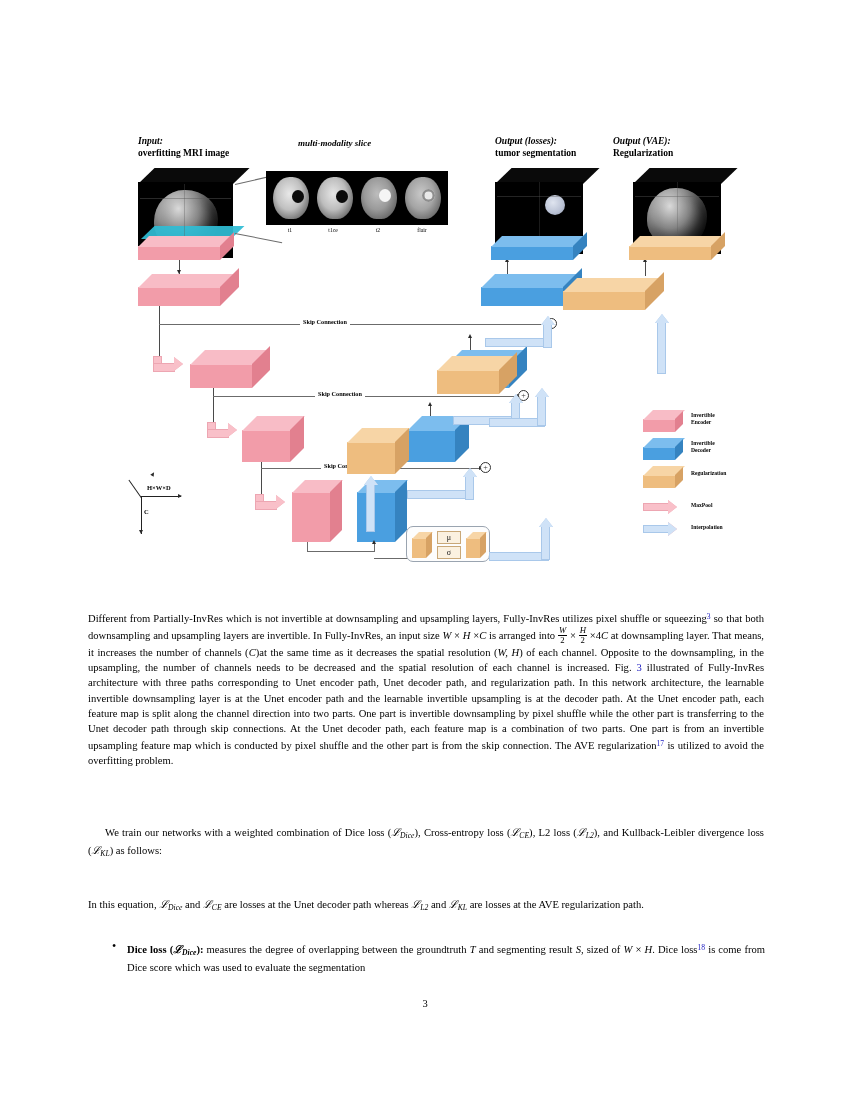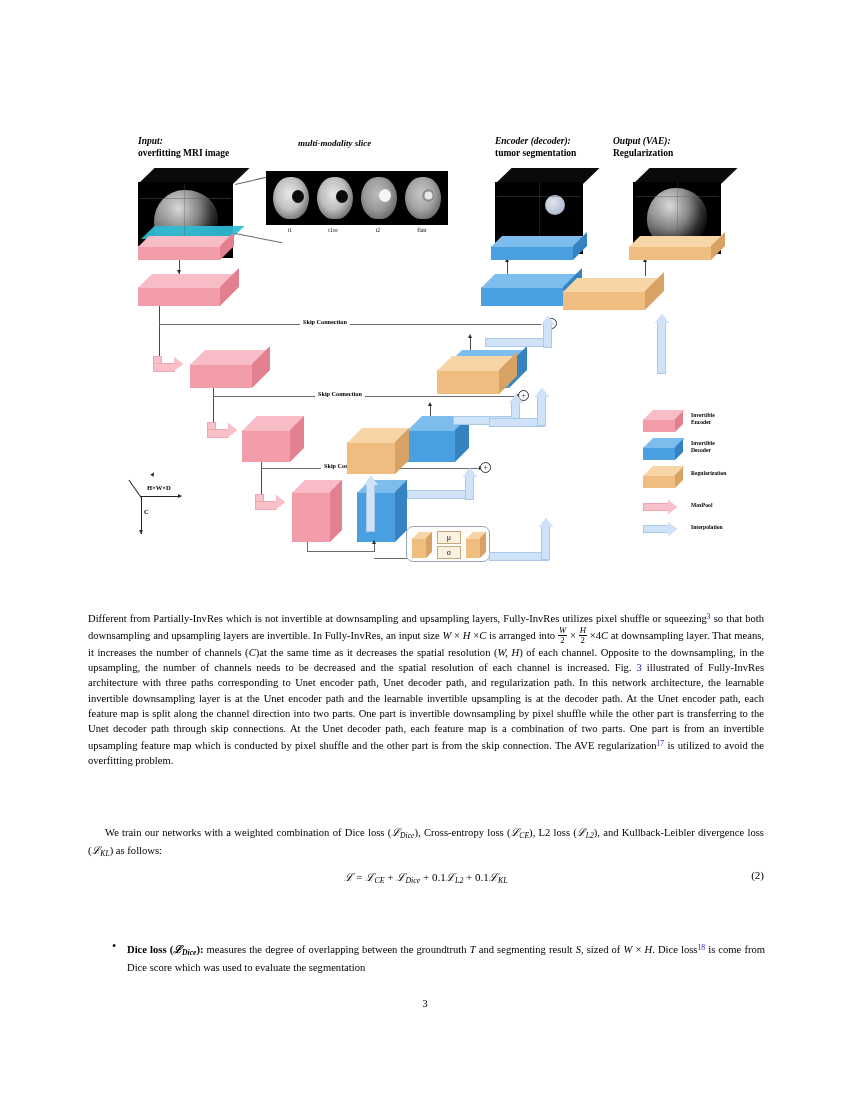--- a/index.html
+++ b/index.html
@@ -365,21 +365,21 @@
       <div class="mm-slice mm-fl">
         <div class="lesion ring" style="right:6px; top:12px; width:13px; height:13px;"></div>
       </div>
     </div>
     <div class="mm-caption" style="left:186px; top:99px; width:38px;">t1</div>
     <div class="mm-caption" style="left:229px; top:99px; width:38px;">t1ce</div>
     <div class="mm-caption" style="left:274px; top:99px; width:38px;">t2</div>
     <div class="mm-caption" style="left:318px; top:99px; width:38px;">flair</div>
 
     <div class="fig-label" style="left:410px; top:8px;">
-      <span class="it">Encoder (decoder):</span><br>
+      <span class="it">Output (losses):</span><br>
       <span class="rm">tumor segmentation</span>
     </div>
     <div class="cube3d" style="left:410px; top:40px; width:88px; height:86px;">
       <div class="face-top"></div>
       <div class="face-front"></div>
       <div class="brain" style="left:50px; top:27px; width:20px; height:20px; background:radial-gradient(circle at 40% 38%, #dfe4ef 0%, #b9c1d4 60%, #8e96ab 100%); border-radius:50%;"></div>
       <div class="edge" style="left:2px; top:28px; width:84px; height:0.6px; opacity:.4;"></div>
       <div class="edge" style="left:44px; top:14px; width:0.6px; height:72px; opacity:.3;"></div>
     </div>
 
@@ -650,27 +650,24 @@
   <div class="para p1">
     Different from Partially-InvRes which is not invertible at downsampling and upsampling layers, Fully-InvRes
     utilizes pixel shuffle or squeezing<span class="sup-ref">3</span> so that both downsampling and upsampling layers are invertible. In Fully-InvRes, an input size <span class="mi">W</span> × <span class="mi">H</span> ×<span class="mi">C</span> is arranged into <span class="frac"><span class="num"><span class="mi">W</span></span><span class="den">2</span></span> × <span class="frac"><span class="num"><span class="mi">H</span></span><span class="den">2</span></span> ×4<span class="mi">C</span> at downsampling layer. That means, it increases the number of channels (<span class="mi">C</span>)at the same time as it decreases the spatial resolution (<span class="mi">W, H</span>) of each channel. Opposite
     to the downsampling, in the upsampling, the number of channels needs to be decreased and the spatial resolution of each channel is increased. Fig. <span class="sup-ref" style="vertical-align:0; font-size:1em;">3</span> illustrated of Fully-InvRes architecture with three paths corresponding to Unet encoder path, Unet decoder path, and regularization path. In this network architecture, the learnable invertible downsampling layer is at the Unet encoder path and the learnable invertible upsampling is at the decoder path. At the Unet encoder path, each feature map is split along the channel direction into two parts. One part is invertible downsampling by pixel shuffle while the other part is transferring to the Unet decoder path through skip connections. At the Unet decoder path, each feature map is a combination of two parts. One part is from an invertible upsampling feature map which is conducted by pixel shuffle and the other part is from the skip connection. The AVE regularization<span class="sup-ref">17</span> is utilized to avoid the overfitting problem.
   </div>
 
   <div class="para p2 indent">
     We train our networks with a weighted combination of Dice loss (<span class="cal">ℒ<span class="sub">Dice</span></span>), Cross-entropy loss (<span class="cal">ℒ<span class="sub">CE</span></span>), L2 loss (<span class="cal">ℒ<span class="sub">L2</span></span>), and Kullback-Leibler divergence loss (<span class="cal">ℒ<span class="sub">KL</span></span>) as follows:
   </div>
 
-  <div class="eq-row">
-    <div class="eq-center">
-      <span class="cal">ℒ</span> = <span class="cal">ℒ<span class="sub">CE</span></span> + <span class="cal">ℒ<span class="sub">Dice</span></span> + 0.1<span class="cal">ℒ<span class="sub">L2</span></span> + 0.1<span class="cal">ℒ<span class="sub">KL</span></span>
-    </div>
-    <div class="eq-num">(2)</div>
+
+  <div class="para p3">
+    In this equation, <span class="cal">ℒ<span class="sub">Dice</span></span> and <span class="cal">ℒ<span class="sub">CE</span></span> are losses at the Unet decoder path whereas <span class="cal">ℒ<span class="sub">L2</span></span> and <span class="cal">ℒ<span class="sub">KL</span></span> are losses at the AVE regularization path.
   </div>
-
 
   <div class="bullets">
     <div class="bl">
       <span class="dot">•</span><b>Dice loss (<span class="cal">ℒ<span class="sub">Dice</span></span>):</b> measures the degree of overlapping between the groundtruth <span class="mi">T</span> and segmenting result <span class="mi">S</span>, sized of <span class="mi">W</span> × <span class="mi">H</span>.  Dice loss<span class="sup-ref">18</span> is come from Dice score which was used to evaluate the segmentation
     </div>
   </div>
 
   <div class="pagenum">3</div>
 
 </div>

